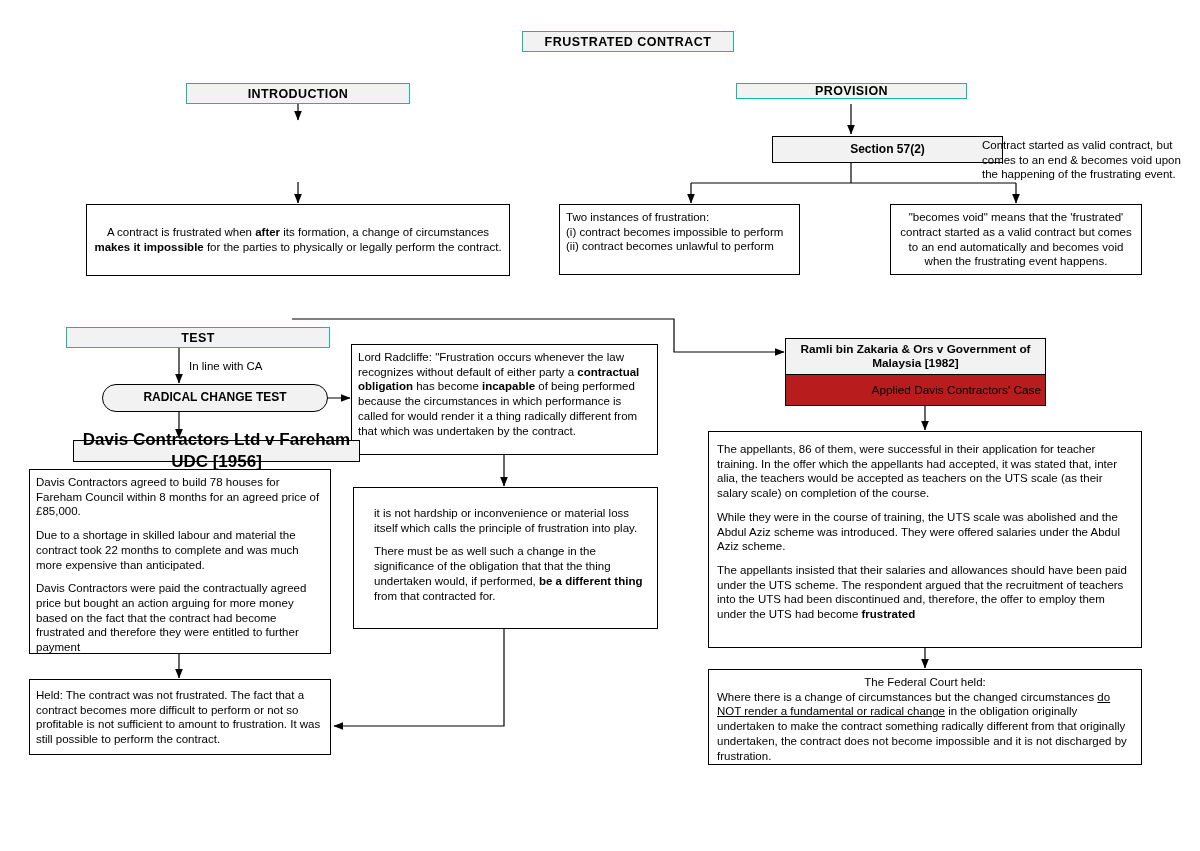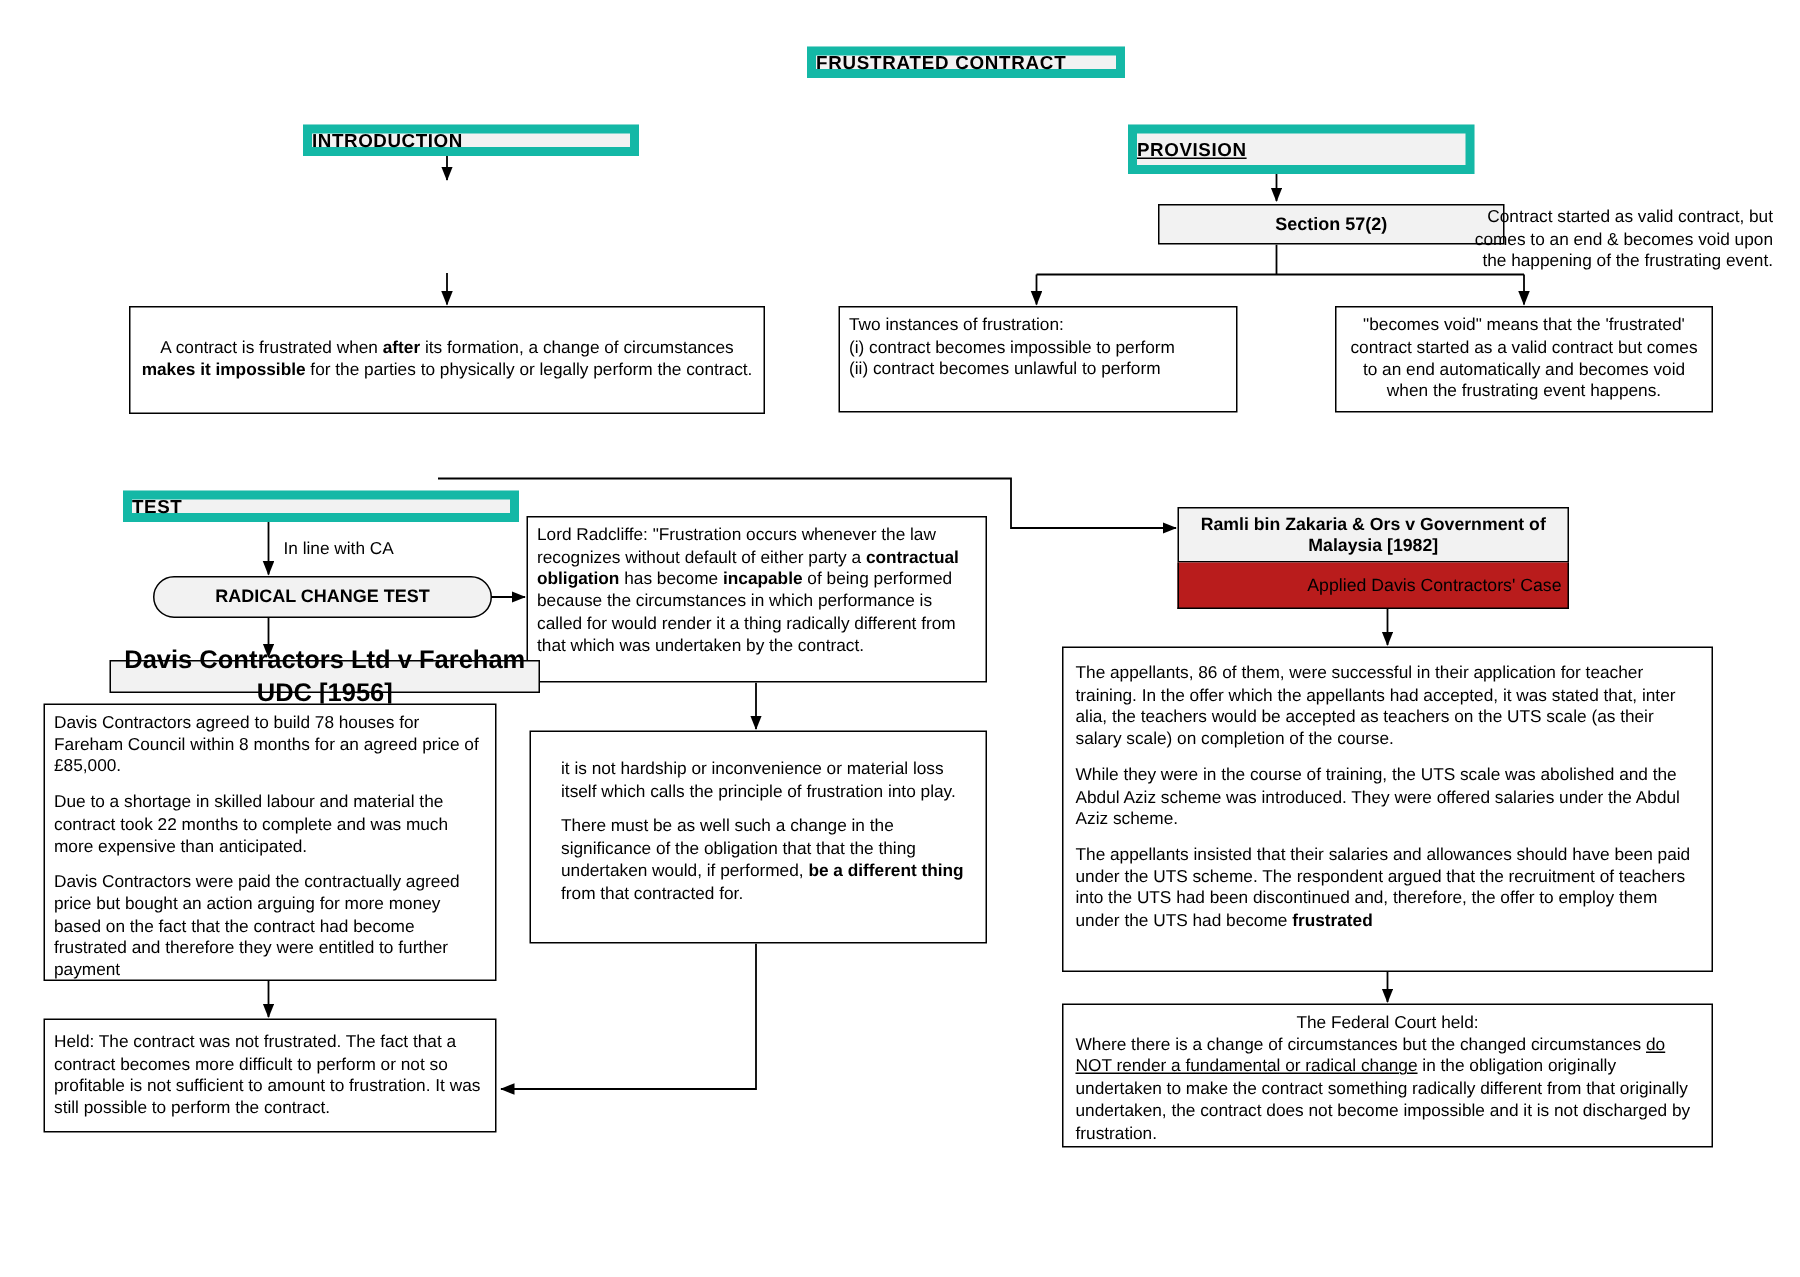--- a/index.html
+++ b/index.html
@@ -22,28 +22,28 @@
     position: absolute;
     box-sizing: border-box;
     border: 1px solid #000000;
     background: #ffffff;
     font-size: 11.5px;
     line-height: 1.28;
     color: #000000;
   }
   .hdr {
     background: #f2f2f2;
-    border: 6px solid #14b8a6;
+    border: 1px solid #14b8a6;
     font-weight: bold;
     text-align: center;
     display: flex;
     align-items: center;
+    justify-content: center;
     font-size: 12.5px;
     letter-spacing: 0.4px;
-    margin-left: 16px;
   }
   .hdr-dark {
     background: #f2f2f2;
     border: 1px solid #000000;
     font-weight: bold;
     text-align: center;
     display: flex;
     align-items: center;
     justify-content: center;
     font-size: 12px;
@@ -57,21 +57,21 @@
     text-align: center;
     display: flex;
     align-items: center;
     justify-content: center;
     flex-direction: column;
   }
   .plainlabel {
     position: absolute;
     font-size: 11.5px;
     line-height: 1.28;
-    text-align: right;
+    text-align: left;
     color: #000000;
   }
   .bold-inline { font-weight: bold; }
   .u-inline { text-decoration: underline; }
   svg.wires {
     position: absolute;
     left: 0;
     top: 0;
     width: 1200px;
     height: 851px;
@@ -163,33 +163,33 @@
     <span>INTRODUCTION</span>
   </div>
 
 
   <div class="node body-box center" style="left:86px; top:204px; width:424px; height:72px;">
     <p class="tight">
       <span>A contract is frustrated when </span><span class="bold-inline">after</span><span> its formation, a change of circumstances </span><span class="bold-inline">makes it impossible</span><span> for the parties to physically or legally perform the contract.</span>
     </p>
   </div>
 
-  <div class="node hdr" style="left:736px; top:83px; width:231px; height:33px;text-decoration:underline;">
+  <div class="node hdr" style="left:736px; top:83px; width:231px; height:16px;">
     <span>PROVISION</span>
   </div>
 
   <div class="node hdr-dark" style="left:736px; top:136px; width:231px; height:27px;">
     <span>Section 57(2)</span>
   </div>
 
   <div class="plainlabel" style="left:982px; top:138px; width:200px;">
     <span>Contract started as valid contract, but comes to an end &amp; becomes void upon the happening of the frustrating event.</span>
   </div>
 
-  <div class="node body-box" style="left:559px; top:204px; width:266px; height:71px;">
+  <div class="node body-box" style="left:559px; top:204px; width:241px; height:71px;">
     <div class="tight">Two instances of frustration:</div>
     <div class="tight">(i) contract becomes impossible to perform</div>
     <div class="tight">(ii) contract becomes unlawful to perform</div>
   </div>
 
   <div class="node body-box center" style="left:890px; top:204px; width:252px; height:71px;">
     <span>"becomes void" means that the 'frustrated' contract started as a valid contract but comes to an end automatically and becomes void when the frustrating event happens.</span>
   </div>
 
   <div class="node hdr" style="left:66px; top:327px; width:264px; height:21px;">

